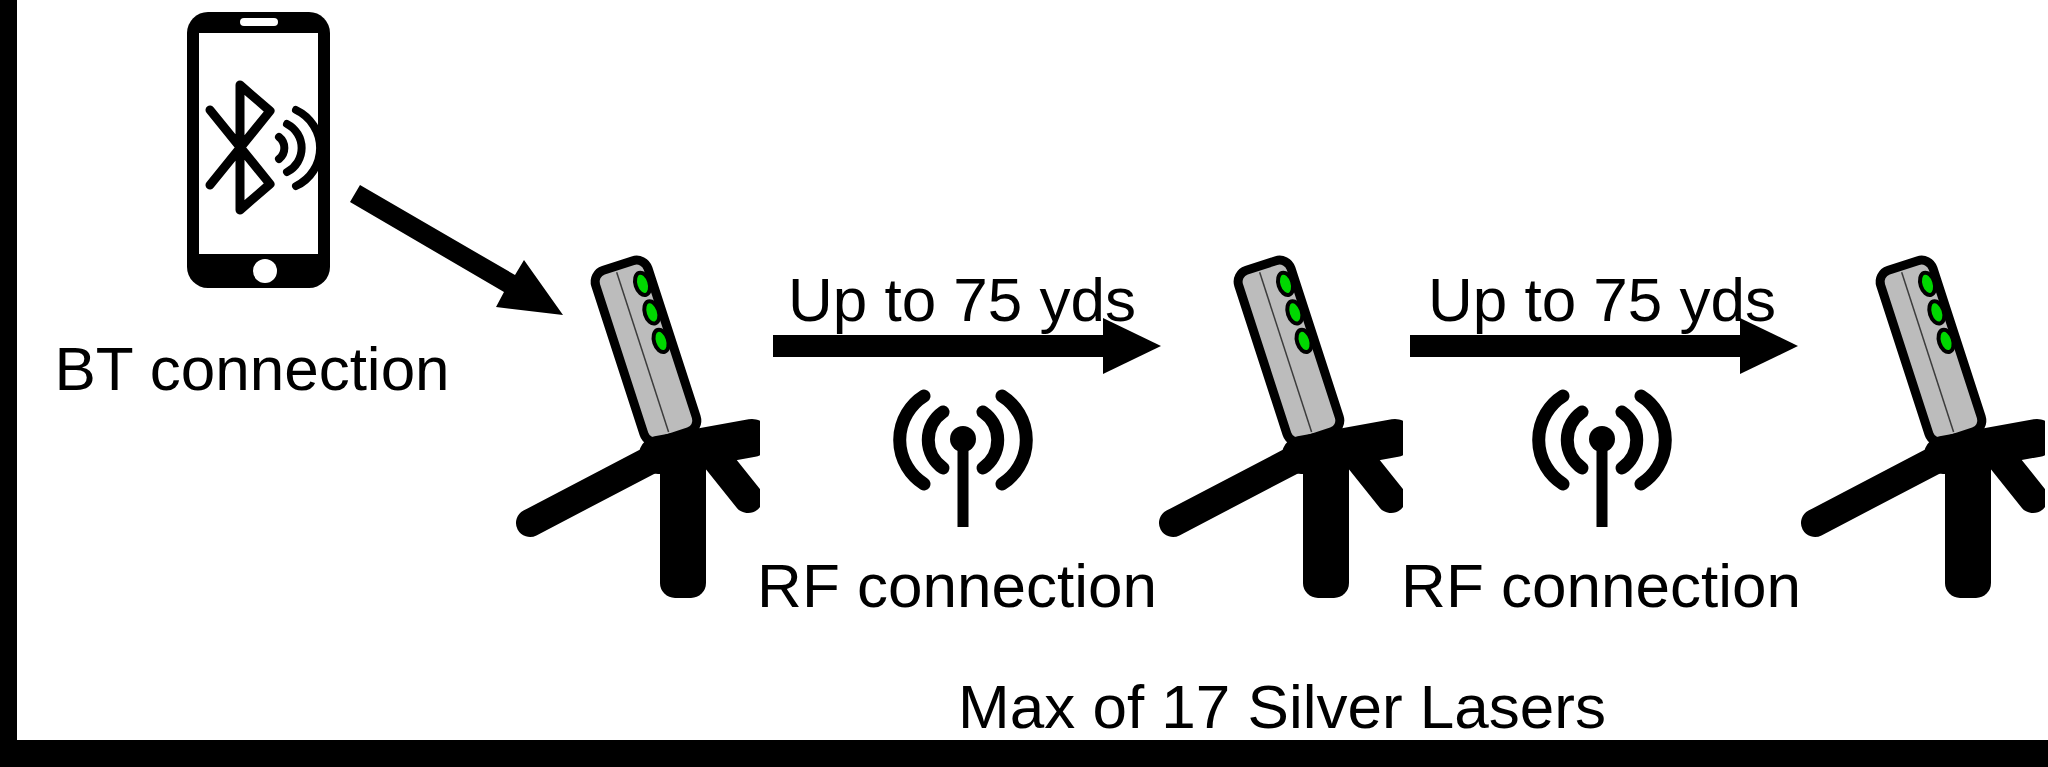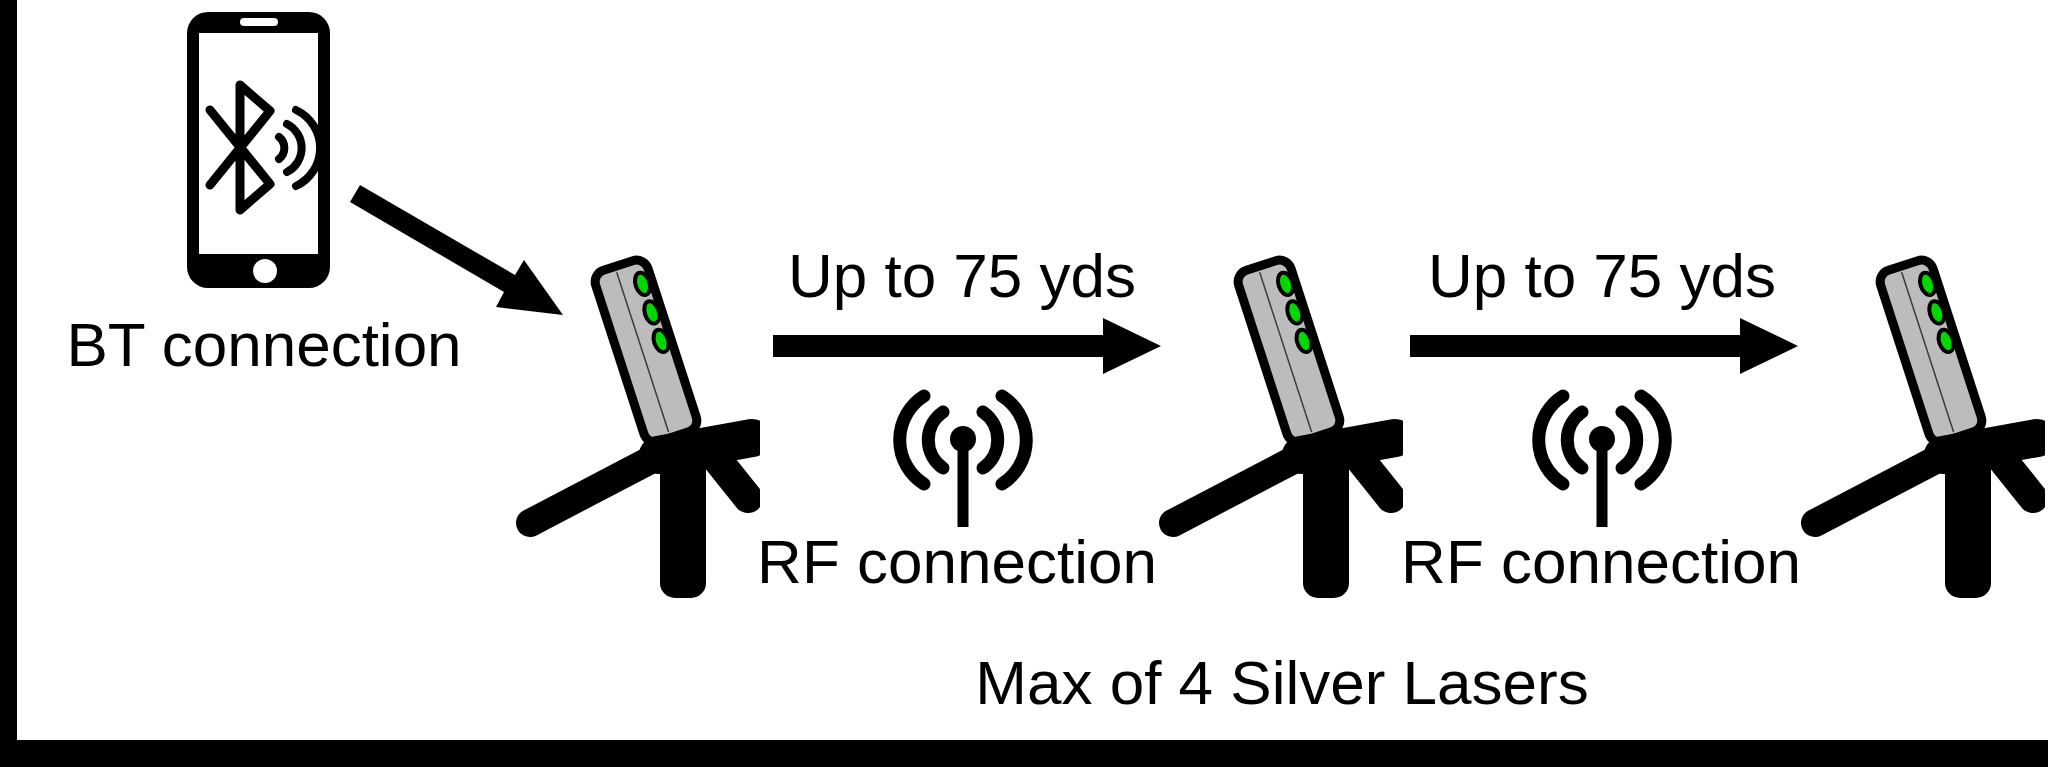--- a/index.html
+++ b/index.html
@@ -8,21 +8,21 @@
     width:2048px;height:767px;
     background:#ffffff;
     overflow:hidden;
     font-family:"Liberation Sans",sans-serif;
     color:#000;
   }
   .frame-left{position:absolute;left:0;top:0;width:17px;height:741px;background:#000;}
   .frame-bottom{position:absolute;left:0;top:740px;width:2048px;height:27px;background:#000;}
 
   .label{position:absolute;white-space:nowrap;transform:translateX(-50%);
-         font-size:62px;line-height:62px;text-align:center;}
+         font-size:62px;line-height:62px;text-align:center;margin-top:24px;}
   .label.two-line{line-height:81px;}
 
   .phone-svg{position:absolute;left:187px;top:12px;}
   .bt-arrow-svg{position:absolute;left:350px;top:185px;}
 
   .laser-unit{position:absolute;width:250px;height:360px;}
   .laser-1{left:510px;top:248px;}
   .laser-2{left:1153px;top:248px;}
   .laser-3{left:1795px;top:248px;}
 
@@ -55,21 +55,21 @@
       <path d="M 92,125 A 14,14 0 0 1 92,147" stroke-width="8"></path>
       <path d="M 100,112 A 27,27 0 0 1 100,160" stroke-width="8"></path>
       <path d="M 109,98 A 42,42 0 0 1 109,174" stroke-width="8"></path>
     </g>
   </svg>
 
   <svg class="bt-arrow-svg" width="220" height="135" viewBox="0 0 220 135">
     <polygon points="0,17 154,107 146,122 213,130 174,75 165,90 10,0" fill="#000"></polygon>
   </svg>
 
-  <div class="label two-line" style="left:264px;top:304px;">
+  <div class="label two-line" style="left:252px;top:304px;">
     <div>BT connection</div>
   </div>
 
   <svg class="laser-unit laser-1" viewBox="0 0 250 360">
     <g transform="translate(82,26) rotate(-18)">
       <rect x="0" y="0" width="55" height="180" rx="12" fill="#bcbcbc" stroke="#000" stroke-width="9"></rect>
       <line x1="24" y1="6" x2="24" y2="174" stroke="#3c3c3c" stroke-width="1.5"></line>
       <ellipse cx="45" cy="25" rx="7" ry="11.5" fill="#00d800" stroke="#000" stroke-width="4"></ellipse>
       <ellipse cx="45" cy="55" rx="7" ry="11.5" fill="#00d800" stroke="#000" stroke-width="4"></ellipse>
       <ellipse cx="45" cy="85" rx="7" ry="11.5" fill="#00d800" stroke="#000" stroke-width="4"></ellipse>
@@ -141,15 +141,15 @@
       <ellipse cx="45" cy="25" rx="7" ry="11.5" fill="#00d800" stroke="#000" stroke-width="4"></ellipse>
       <ellipse cx="45" cy="55" rx="7" ry="11.5" fill="#00d800" stroke="#000" stroke-width="4"></ellipse>
       <ellipse cx="45" cy="85" rx="7" ry="11.5" fill="#00d800" stroke="#000" stroke-width="4"></ellipse>
     </g>
     <line x1="148" y1="207" x2="242" y2="190" stroke="#000" stroke-width="38" stroke-linecap="round"></line>
     <line x1="20" y1="275" x2="150" y2="207" stroke="#000" stroke-width="28" stroke-linecap="round"></line>
     <line x1="202" y1="205" x2="238" y2="250" stroke="#000" stroke-width="30" stroke-linecap="round"></line>
     <rect x="150" y="185" width="46" height="165" rx="15" fill="#000"></rect>
   </svg>
 
-  <div class="label" style="left:1282px;top:652px;">Max of 4 Silver Lasers</div>
+  <div class="label" style="left:1282px;top:652px;">Max of 17 Silver Lasers</div>
 
 </div>
 
 </body></html>

